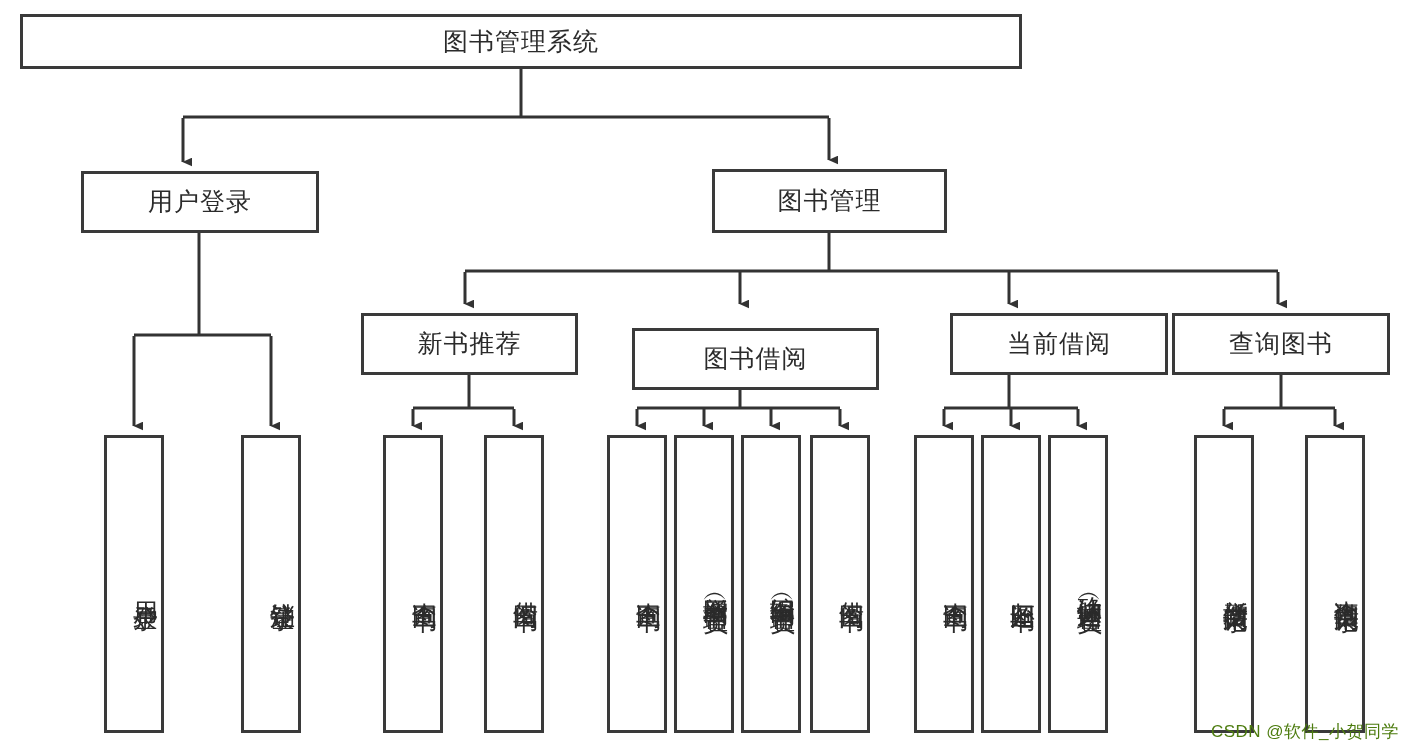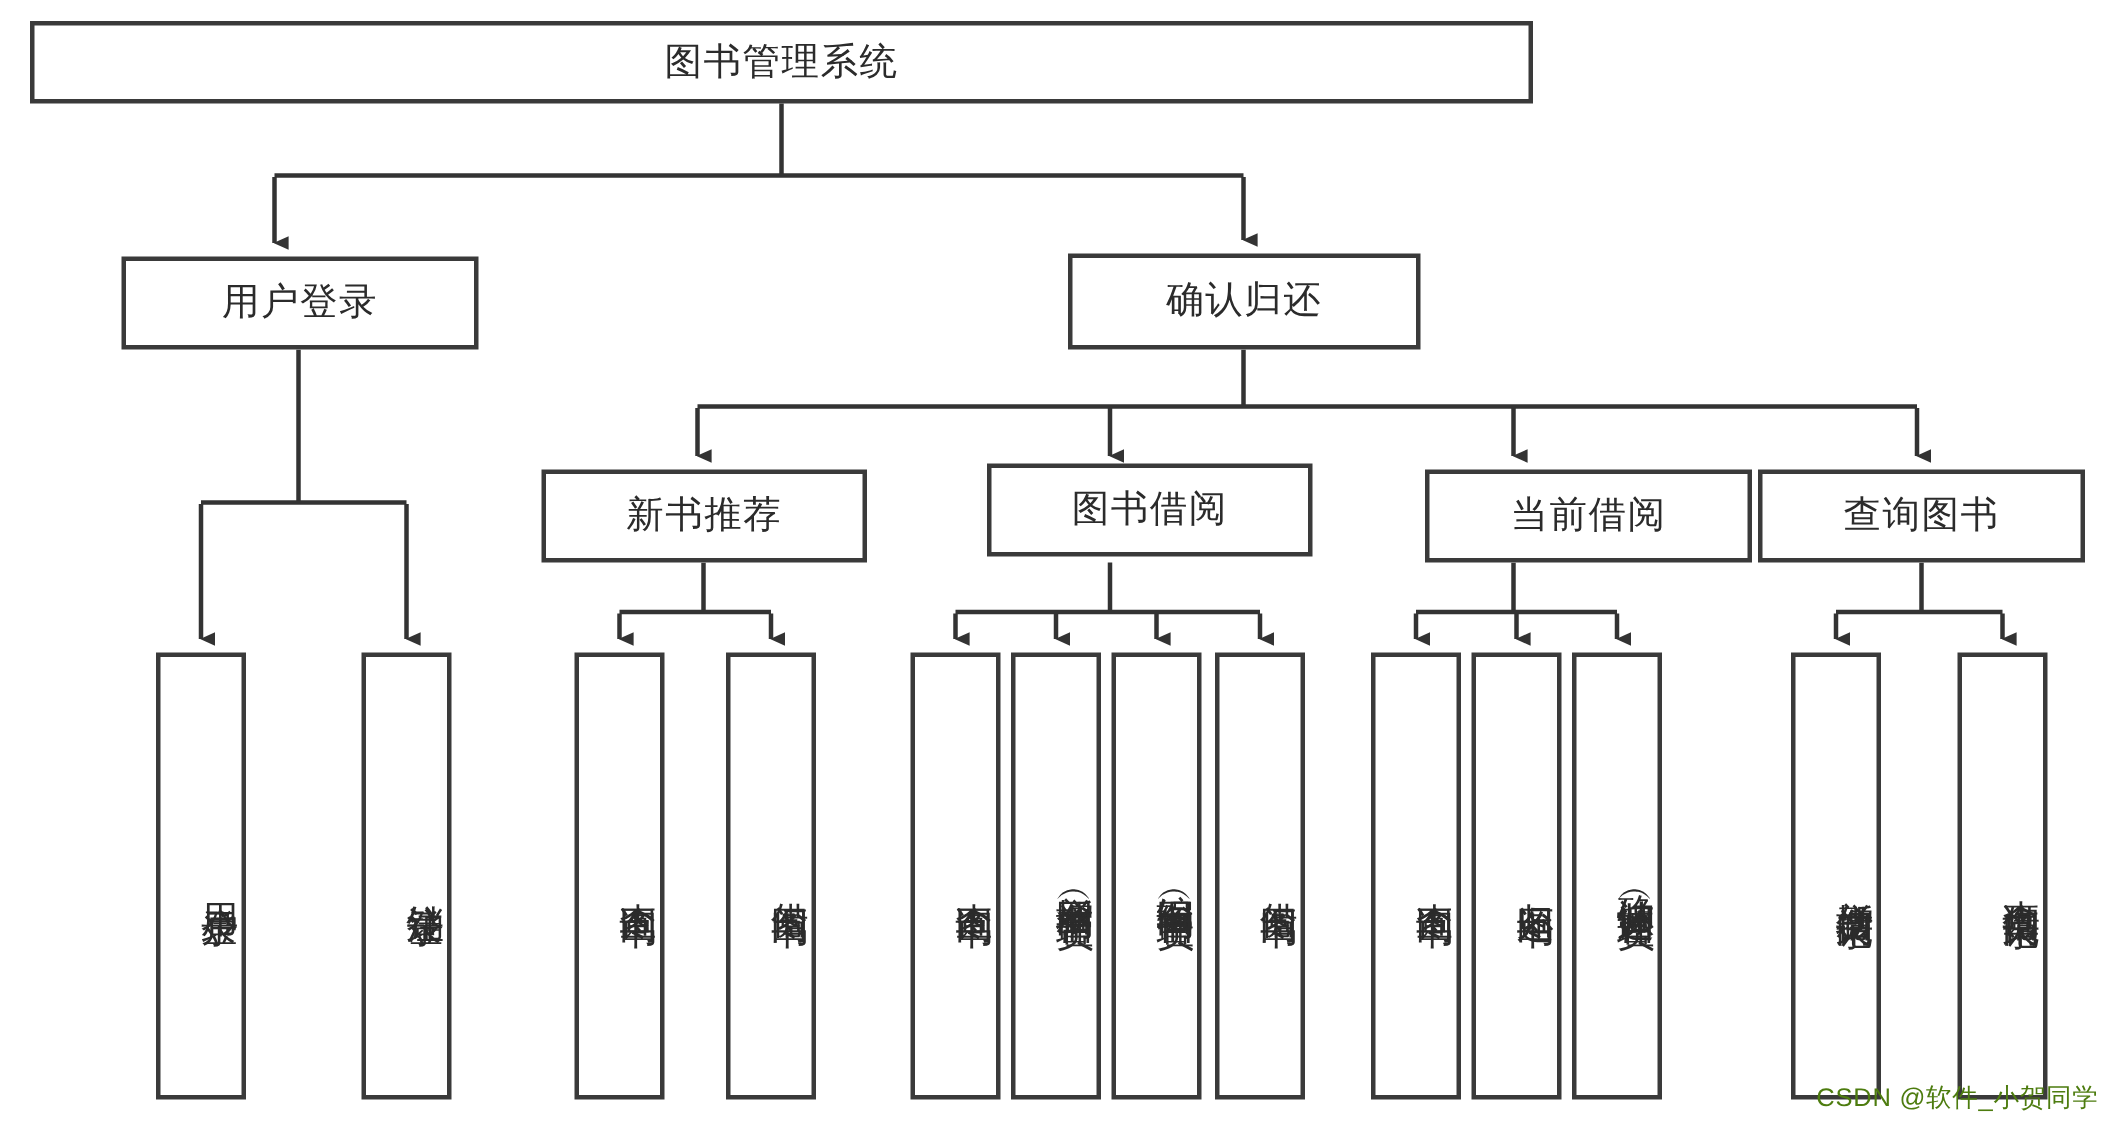--- a/index.html
+++ b/index.html
@@ -126,27 +126,27 @@
   </svg>
 
   <div class="node-box node-h node-root" style="left:20px; top:14px; width:1002px; height:55px;">
     <span>图书管理系统</span>
   </div>
 
   <div class="node-box node-h" style="left:81px; top:171px; width:238px; height:62px;">
     <span>用户登录</span>
   </div>
   <div class="node-box node-h" style="left:712px; top:169px; width:235px; height:64px;">
-    <span>确认归还</span>
+    <span>图书管理</span>
   </div>
 
   <div class="node-box node-h" style="left:361px; top:313px; width:217px; height:62px;">
     <span>新书推荐</span>
   </div>
-  <div class="node-box node-h" style="left:632px; top:309px; width:217px; height:62px;margin-left:26px;">
+  <div class="node-box node-h" style="left:632px; top:328px; width:247px; height:62px;">
     <span>图书借阅</span>
   </div>
   <div class="node-box node-h" style="left:950px; top:313px; width:218px; height:62px;">
     <span>当前借阅</span>
   </div>
   <div class="node-box node-h" style="left:1172px; top:313px; width:218px; height:62px;">
     <span>查询图书</span>
   </div>
 
   <div class="node-box node-v" style="left:104px; top:435px; width:60px; height:298px;">

